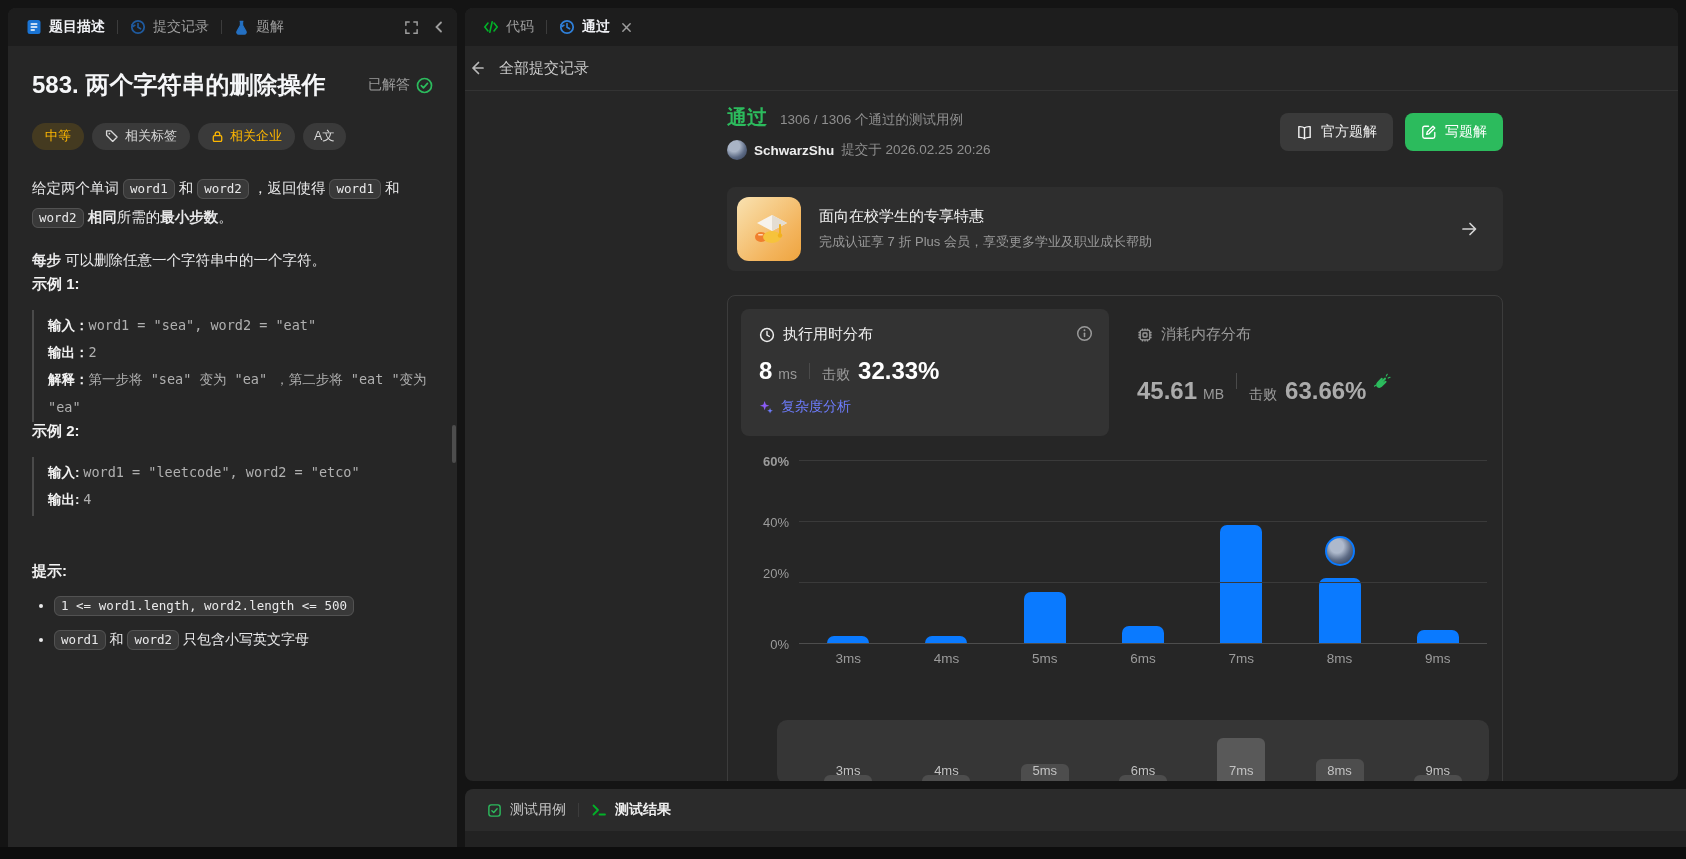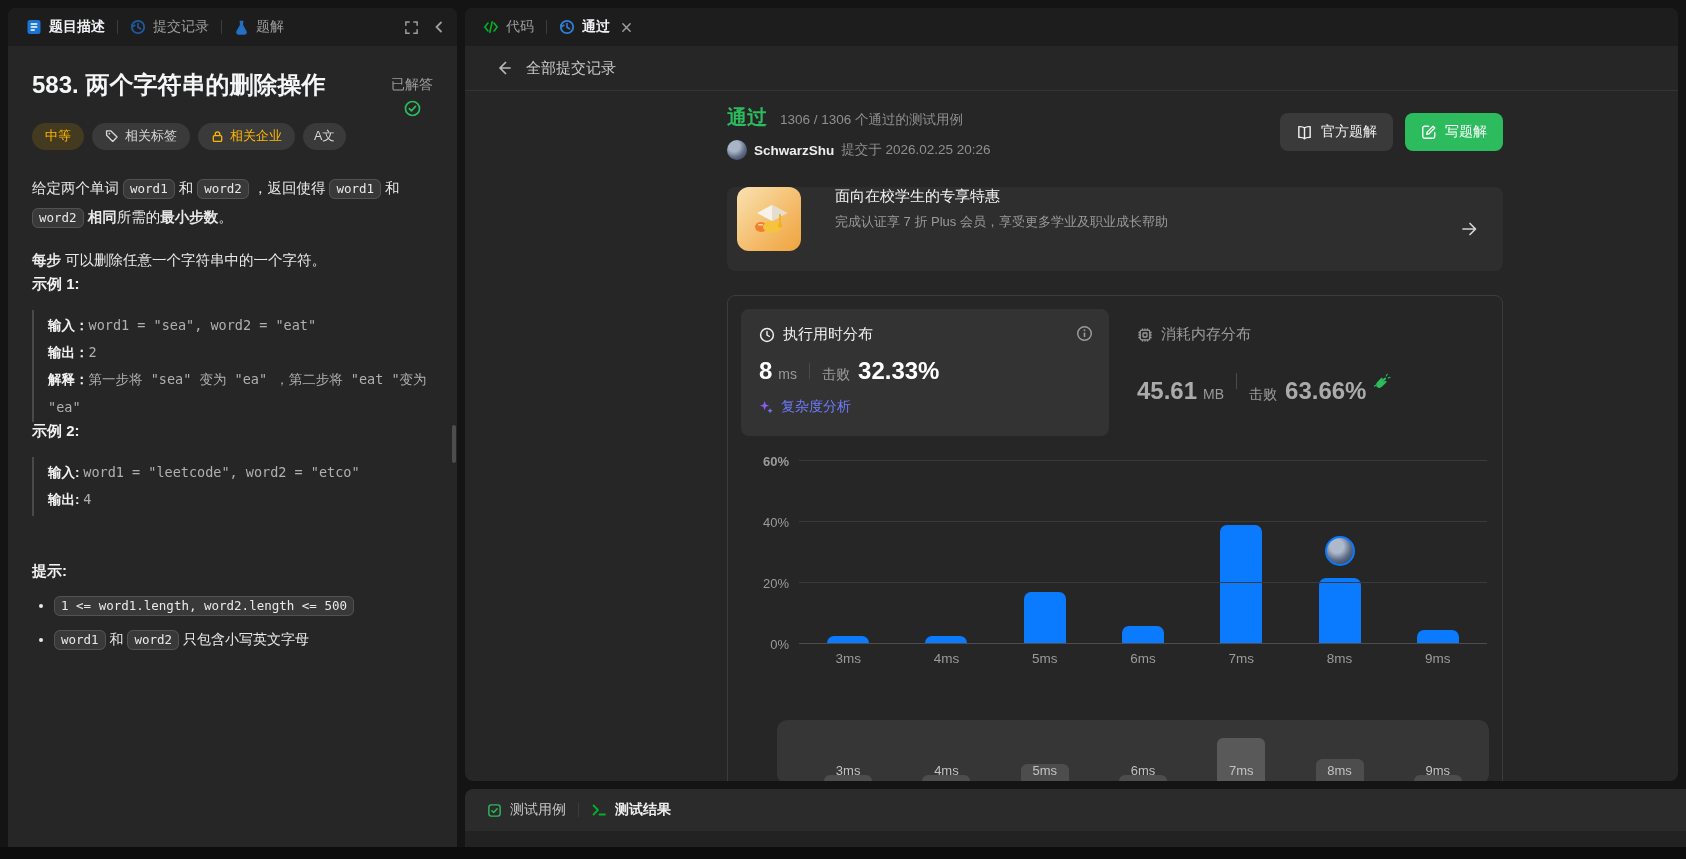--- a/index.html
+++ b/index.html
@@ -13,54 +13,54 @@
   .ptab.active { color:#f0f1f5; font-weight:bold; }
   .vsep { width:1px; height:14px; background:#3c3c3c; margin:0 6px; }
   .icon { display:inline-flex; align-items:center; justify-content:center; }
   svg { display:block; }
 
   
   .left-panel { left:8px; top:8px; width:449px; height:851px; border-radius:8px 8px 0 0; }
   .left-body { padding:22px 24px; position:relative; height:813px; overflow:hidden; }
   .title-row { position:relative; }
   .prob-title { font-size:24px; line-height:1.45; color:#f5f6f8; font-weight:bold; width:318px; }
-  .solved { position:absolute; right:0; top:8px; display:flex; align-items:center; gap:6px; color:#9d9d9d; font-size:14px;flex-direction:column; }
+  .solved { position:absolute; right:0; top:8px; display:flex; align-items:center; gap:6px; color:#9d9d9d; font-size:14px; }
   .badges { display:flex; gap:8px; margin-top:20px; }
   .badge { height:27px; padding:0 13px; border-radius:14px; background:#3a3a3a; font-size:13px; color:#d8d8d8; display:flex; align-items:center; gap:6px; cursor:pointer; }
   .badge.medium { background:rgba(255,184,0,0.14); color:#ffb800; }
   .badge.companies { color:#ffb800; }
   .prose { margin-top:24px; font-size:14.5px; color:#e9e9ea; line-height:2.0; width:404px; }
   .prose + .prose { margin-top:14px; }
   .code-chip { font-family:"DejaVu Sans Mono",monospace; font-size:12.5px; background:rgba(255,255,255,0.09); border:1px solid rgba(255,255,255,0.13); border-radius:6px; padding:1px 6px 2px; color:#e9e9ea; white-space:nowrap; }
   .example-label { font-size:15px; font-weight:bold; color:#f2f2f2; }
   .example-block { margin-top:16px; border-left:2px solid #4a4a4a; padding:2px 0 2px 14px; font-family:"DejaVu Sans Mono",monospace; font-size:13.5px; color:#b0b0b0; line-height:1.95; width:404px; }
   .example-block b { color:#f2f2f2; font-family:"Liberation Sans",sans-serif; }
   .hint-label { margin-top:46px; font-size:15px; font-weight:bold; color:#f2f2f2; }
   .constraints { margin-top:16px; padding-left:22px; }
   .constraints li { margin-bottom:18px; font-size:14px; color:#e9e9ea; }
   .scroll-thumb { position:absolute; right:1px; top:417px; width:4px; height:38px; background:#4d4d4d; border-radius:2px; }
 
   
   .right-top { left:465px; top:8px; width:1213px; height:773px; }
-  .subheader { height:45px; display:flex; align-items:center; gap:13px; padding:0 30px; border-bottom:1px solid #333333; color:#c9c9c9; font-size:15px; }
+  .subheader { height:45px; display:flex; align-items:center; gap:13px; padding:0 3px; border-bottom:1px solid #333333; color:#c9c9c9; font-size:15px; }
   .detail { padding-left:262px; width:1038px; }
   .result-section { margin-top:13px; display:flex; justify-content:space-between; align-items:center; width:776px; }
   .status-line { display:flex; align-items:baseline; gap:13px; }
   .status-accepted { font-size:20px; font-weight:bold; color:#2cbb5d; }
   .cases { font-size:13.5px; color:#8f8f8f; }
   .meta-line { margin-top:9px; display:flex; align-items:center; gap:7px; font-size:13.5px; }
   .mini-avatar { width:20px; height:20px; border-radius:50%; background:radial-gradient(circle at 35% 30%, #a9b4c6 0 30%, #5d6b85 60%, #2e3850 100%); }
   .username { color:#ededed; font-weight:bold; }
   .submitted { color:#8f8f8f; }
   .btn-row { display:flex; gap:12px; }
   .btn { height:38px; border-radius:8px; border:none; display:flex; align-items:center; gap:8px; padding:0 16px; font-size:14px; cursor:pointer; font-family:inherit; }
   .btn.ghost { background:#3a3a3a; color:#f0f0f0; }
   .btn.primary { background:#2cbb5d; color:#ffffff; }
 
-  .banner { margin-top:27px; width:776px; height:84px; background:#2e2e2e; border-radius:8px; display:flex; gap:34px; padding:0 24px 0 10px; cursor:pointer; }
+  .banner { margin-top:27px; width:776px; height:84px; background:#2e2e2e; border-radius:8px; display:flex; align-items:center; gap:18px; padding:0 24px 0 10px; cursor:pointer; }
   .banner-img { width:64px; height:64px; border-radius:12px; background:linear-gradient(135deg,#f9e2b1 0%,#f3b45c 70%,#eea43f 100%); display:flex; align-items:center; justify-content:center; flex:none; }
   .banner-title { font-size:15px; color:#f3f3f3; }
   .banner-sub { margin-top:7px; font-size:13px; color:#9a9a9a; }
   .banner-arrow { margin-left:auto; color:#d2d2d2; }
 
   .dist-card { position:relative; margin-top:24px; width:776px; height:500px; border:1px solid #3c3c3c; border-radius:8px; padding:13px; }
   .stats-row { display:flex; }
   .runtime-card { width:368px; height:127px; background:#333333; border-radius:8px; padding:16px 18px; position:relative; }
   .stat-title-row { display:flex; align-items:center; gap:8px; font-size:15px; color:#ededed; }
   .info-btn { position:absolute; right:16px; top:16px; color:#9a9a9a; cursor:pointer; }
@@ -371,21 +371,21 @@
                     <path d="M13 3.2l1-1.8M15 5.4l1.9-.8M1.8 13l-1.4 1" stroke="#2cbb5d" stroke-width="1.2" stroke-linecap="round"></path>
                   </svg>
               </span>
             </div>
           </div>
         </div>
 
         <div class="chart-wrap">
           <div id="yticks">
               <div class="ytick" style="top: 196px;">0%</div>
-              <div class="ytick" style="top: 135px;">20%</div>
+              <div class="ytick" style="top: 125px;">20%</div>
               <div class="ytick" style="top: 74px;">40%</div>
               <div class="ytick" style="top: 13px; font-weight: bold;">60%</div>
             </div>
           <div class="plot" id="plot">
             <div class="cols" id="cols">
                 <div class="col">
                   <div class="bar" style="height: 7.625px; background: rgb(10, 122, 255);"></div>
                 </div>
                 <div class="col">
                   <div class="bar" style="height: 7.625px; background: rgb(10, 122, 255);"></div>

